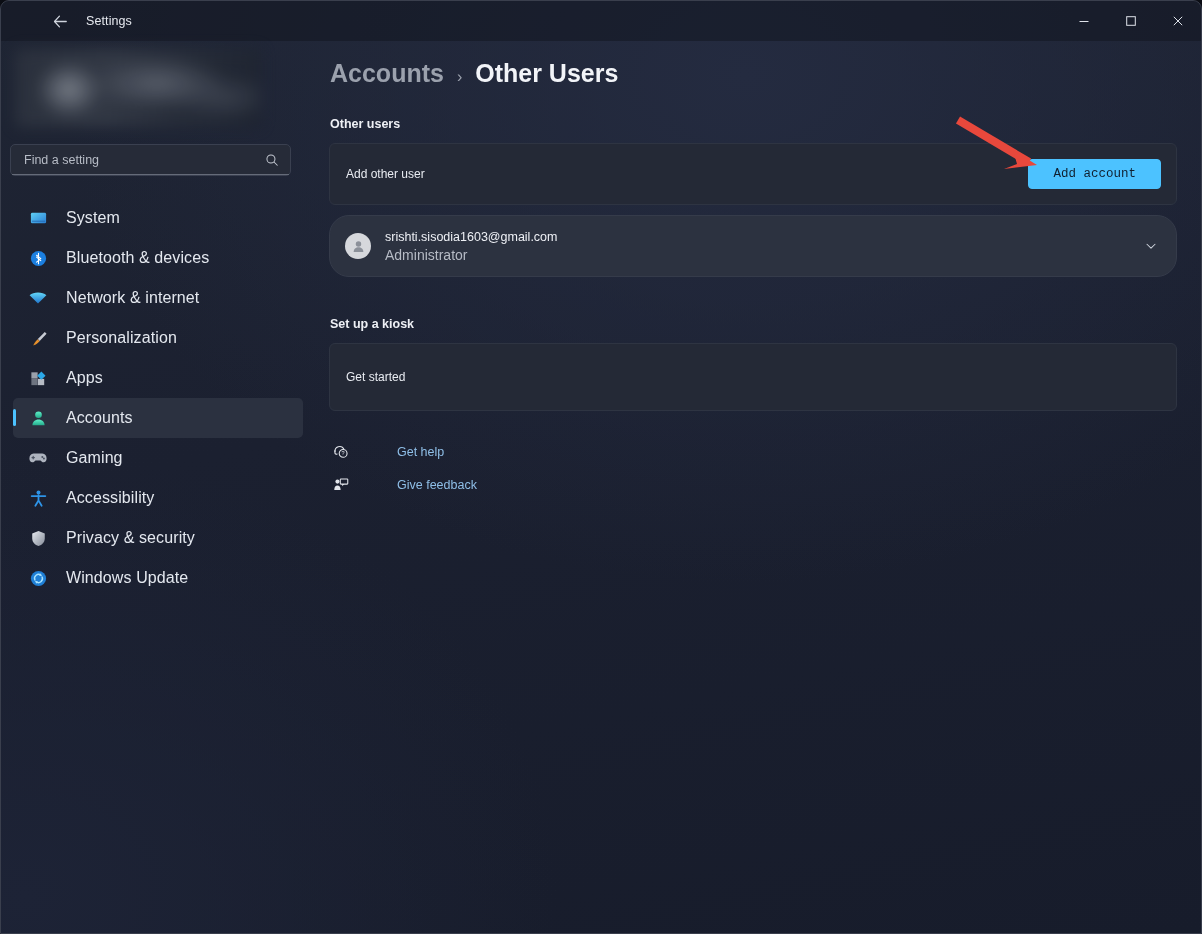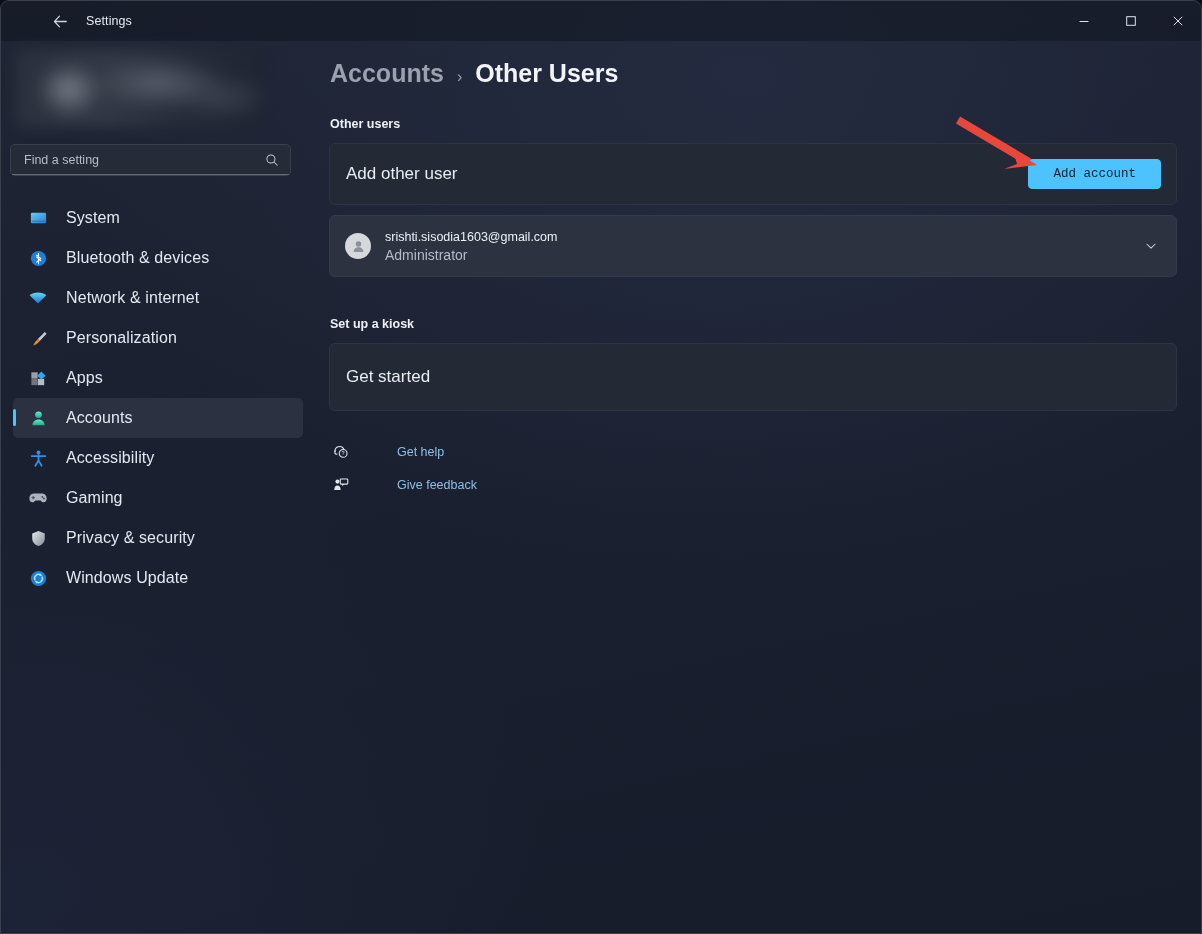--- a/index.html
+++ b/index.html
@@ -178,21 +178,21 @@
     width: 848px;
     background: #242936;
     border: 1px solid #2e3442;
     border-radius: 6px;
     display: flex;
     align-items: center;
   }
   .card.lighter { background: #2c3240; border-color: #353b4a; }
 
   .card-text {
-    font-size: 17px;
+    font-size: 12px;
     color: #e9ecf2;
     margin-left: 16px;
   }
 
   .add-account-btn {
     position: absolute;
     right: 15px;
     top: 50%;
     transform: translateY(-50%);
     height: 30px;
@@ -375,39 +375,39 @@
             <circle cx="10" cy="6.1" r="3.5" fill="url(#gAcc)"></circle>
             <path d="M3.6 17.2 C3.6 13.3 6.4 11 10 11 C13.6 11 16.4 13.3 16.4 17.2 Z" fill="url(#gAcc)"></path>
           </svg>
         </span>
         <span class="nav-label">Accounts</span>
       </div>
 
 
       <div class="navitem">
         <span class="nav-ico">
-          <svg width="19" height="19" viewBox="0 0 20 20">
-            <circle cx="10" cy="3.6" r="2.1" fill="#2e94e8"></circle>
-            <path d="M2.8 7.4 H17.2" stroke="#2e94e8" stroke-width="1.9" stroke-linecap="round"></path>
-            <path d="M10 6.6 V12 L6.7 17.6 M10 12 L13.3 17.6" stroke="#2e94e8" stroke-width="1.9" fill="none" stroke-linecap="round"></path>
-          </svg>
-        </span>
-        <span class="nav-label">Accessibility</span>
-      </div>
-
-      <div class="navitem">
-        <span class="nav-ico">
           <svg width="20" height="20" viewBox="0 0 20 20">
             <path d="M5.6 5.6 H14.4 C17 5.6 18.6 7.8 18.6 10.4 C18.6 12.6 17.4 14.2 15.6 14.2 C14.2 14.2 13.4 13.2 12.4 12.4 H7.6 C6.6 13.2 5.8 14.2 4.4 14.2 C2.6 14.2 1.4 12.6 1.4 10.4 C1.4 7.8 3 5.6 5.6 5.6 Z" fill="#aeb4bf"></path>
             <path d="M5.2 8.4 V10.8 M4 9.6 H6.4" stroke="#4a5160" stroke-width="1.15" stroke-linecap="round"></path>
             <circle cx="14.3" cy="8.9" r="1" fill="#4a5160"></circle>
             <circle cx="15.9" cy="10.6" r="1" fill="#4a5160"></circle>
           </svg>
         </span>
         <span class="nav-label">Gaming</span>
+      </div>
+
+      <div class="navitem">
+        <span class="nav-ico">
+          <svg width="19" height="19" viewBox="0 0 20 20">
+            <circle cx="10" cy="3.6" r="2.1" fill="#2e94e8"></circle>
+            <path d="M2.8 7.4 H17.2" stroke="#2e94e8" stroke-width="1.9" stroke-linecap="round"></path>
+            <path d="M10 6.6 V12 L6.7 17.6 M10 12 L13.3 17.6" stroke="#2e94e8" stroke-width="1.9" fill="none" stroke-linecap="round"></path>
+          </svg>
+        </span>
+        <span class="nav-label">Accessibility</span>
       </div>
 
       <div class="navitem">
         <span class="nav-ico">
           <svg width="19" height="19" viewBox="0 0 20 20">
             <defs>
                 <linearGradient id="gSh" x1="0" y1="0" x2="1" y2="1">
               <stop offset="0" stop-color="#e6eaf0"></stop>
                   <stop offset="1" stop-color="#848b98"></stop>
             </linearGradient>
@@ -442,21 +442,21 @@
       <span class="bc-current">Other Users</span>
     </div>
 
     <div class="section-label" style="top:76px;">Other users</div>
 
     <div class="card" style="top:102px; height:62px;">
       <span class="card-text">Add other user</span>
       <button class="add-account-btn">Add account</button>
     </div>
 
-    <div class="card lighter" style="top:174px; height:62px;">
+    <div class="card lighter" style="top:174px; height:62px;border-radius:20px;">
       <span class="avatar">
         <svg width="17" height="17" viewBox="0 0 20 20">
           <circle cx="10" cy="7" r="3.2" fill="#8b9099"></circle>
           <path d="M4.3 16.6 C4.3 12.8 6.9 11 10 11 C13.1 11 15.7 12.8 15.7 16.6 Z" fill="#8b9099"></path>
         </svg>
       </span>
       <span class="user-meta">
         <span class="user-email" style="display:block">srishti.sisodia1603@gmail.com</span>
         <span class="user-role" style="display:block">Administrator</span>
       </span>

